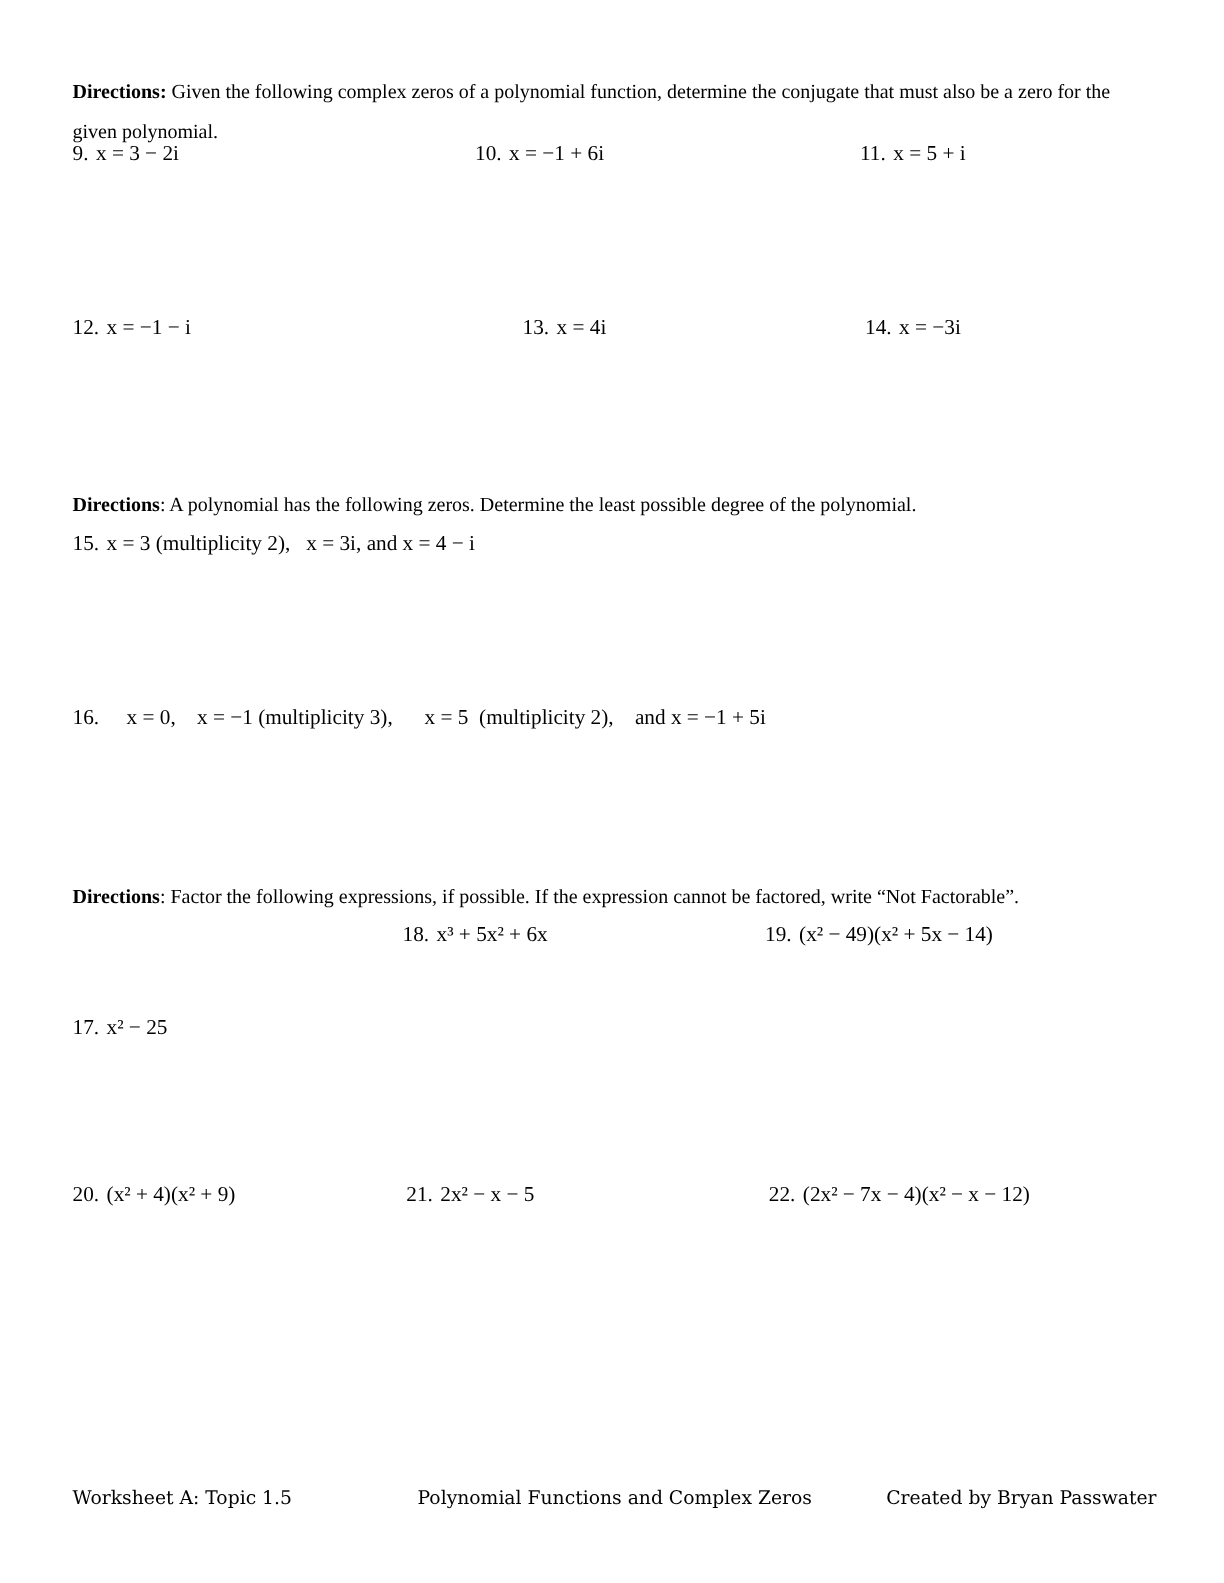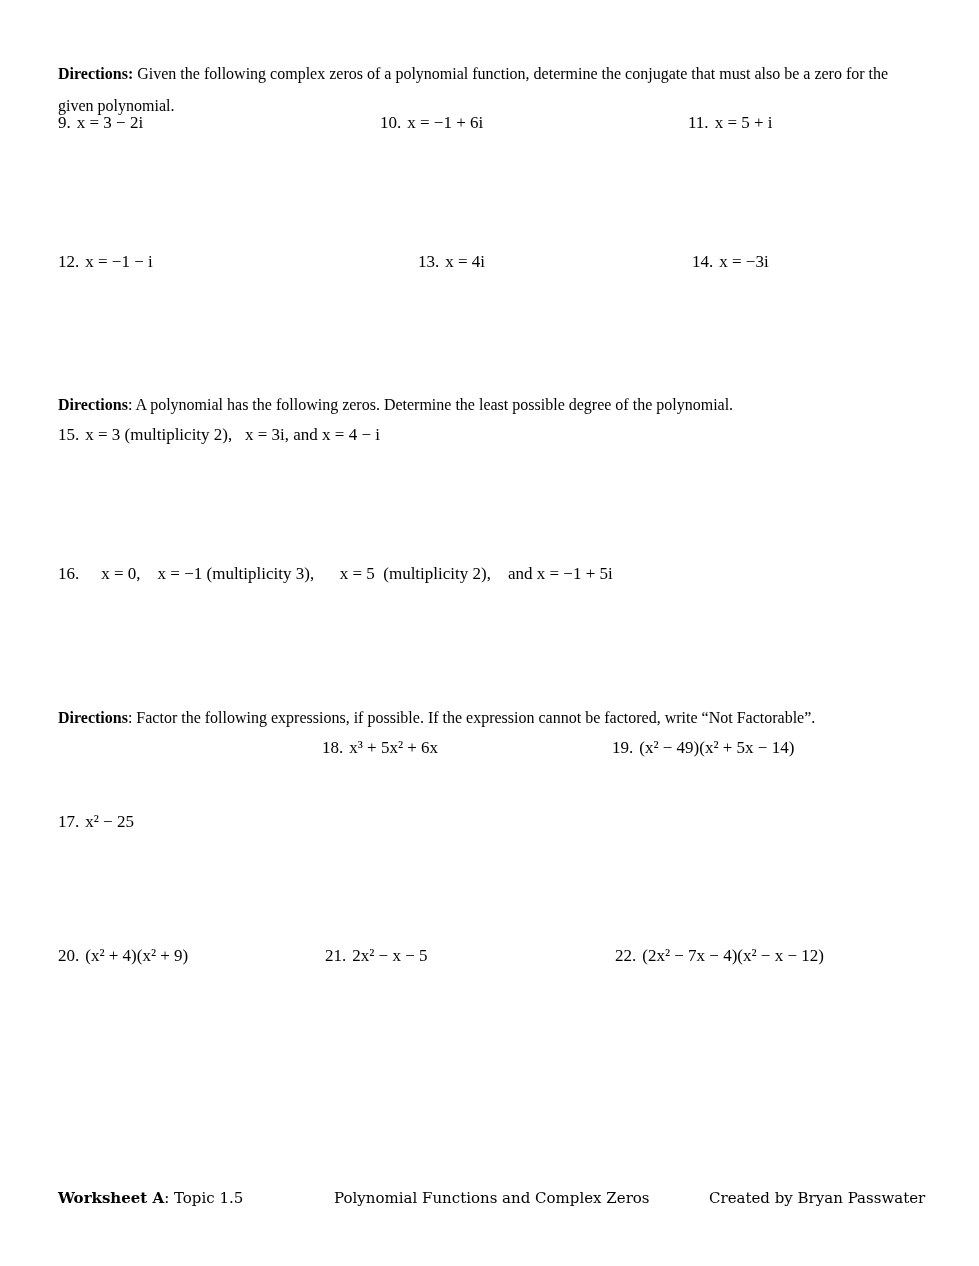--- a/index.html
+++ b/index.html
@@ -33,21 +33,21 @@
     }
     .problem .num { margin-right: 6px; }
     .problem .expr { font-style: normal; }
     .footer {
       position: absolute;
       top: 1189px;
       font-family: "DejaVu Serif", serif;
       font-size: 15px;
       white-space: nowrap;
     }
-    .footer b { font-weight: bold; }
+    .footer b { font-weight: normal; }
   </style>
 </head>
 <body>
 
 <div class="directions" style="top:58px;">
   <b>Directions:</b><span>  Given the following complex zeros of a polynomial function, determine the conjugate that must also be a zero for the given polynomial.</span>
 </div>
 
 <div class="problem" style="left:58px; top:113px;">
   <span class="num">9.</span><span class="expr">x = 3 − 2i</span>

